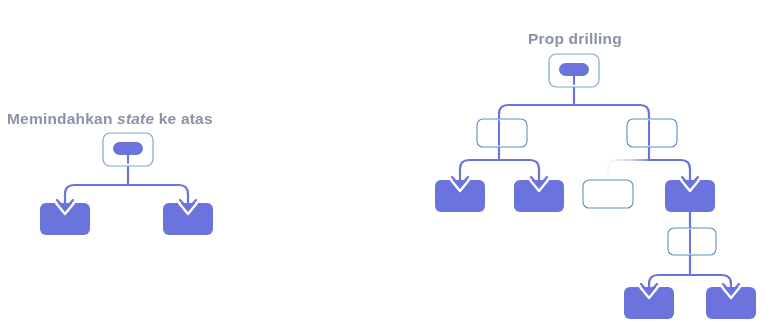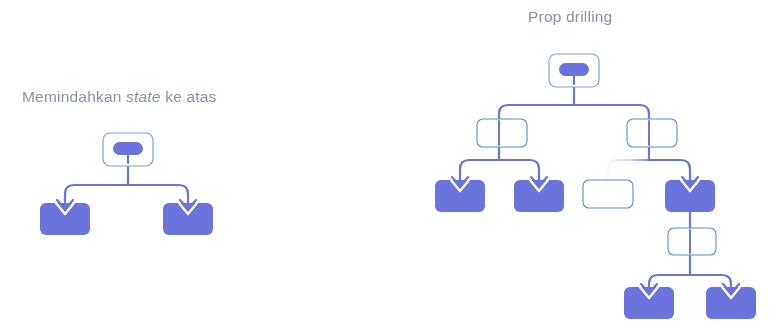--- a/index.html
+++ b/index.html
@@ -9,26 +9,27 @@
     background:#ffffff;
     font-family:"Liberation Sans","DejaVu Sans",sans-serif;
     overflow:hidden;
     position:relative;
   }
   .canvas{position:absolute;left:0;top:0;width:779px;height:333px;}
   .diagram-title{
     position:absolute;
     color:#8b92a8;
     font-size:15.5px;
-    font-weight:400;
+    font-weight:700;
     letter-spacing:.2px;
     white-space:nowrap;
+    margin-top:22px;
   }
   .diagram-title em{font-style:italic;}
-  #title-left{left:22px;top:88px;}
+  #title-left{left:7px;top:88px;}
   #title-right{left:528px;top:8px;}
   svg{position:absolute;left:0;top:0;overflow:visible;}
   .node-fill{fill:#6b73dd;}
   .node-empty{fill:#ffffff;stroke:#5b8fc4;stroke-width:1.1;}
   .node-root{fill:#ffffff;stroke:#7ba7d4;stroke-width:1.2;}
   .pill{fill:#6b73dd;}
   .edge{fill:none;stroke:#6b73dd;stroke-width:2.2;stroke-linecap:round;stroke-linejoin:round;}
   .edge-thin{fill:none;stroke:#6b73dd;stroke-width:2;stroke-linecap:round;stroke-linejoin:round;}
   .notch{fill:none;stroke:#ffffff;stroke-width:2.4;stroke-linecap:round;stroke-linejoin:round;}
   .arrow-out{fill:none;stroke:#6b73dd;stroke-width:2.2;stroke-linecap:round;stroke-linejoin:round;}

